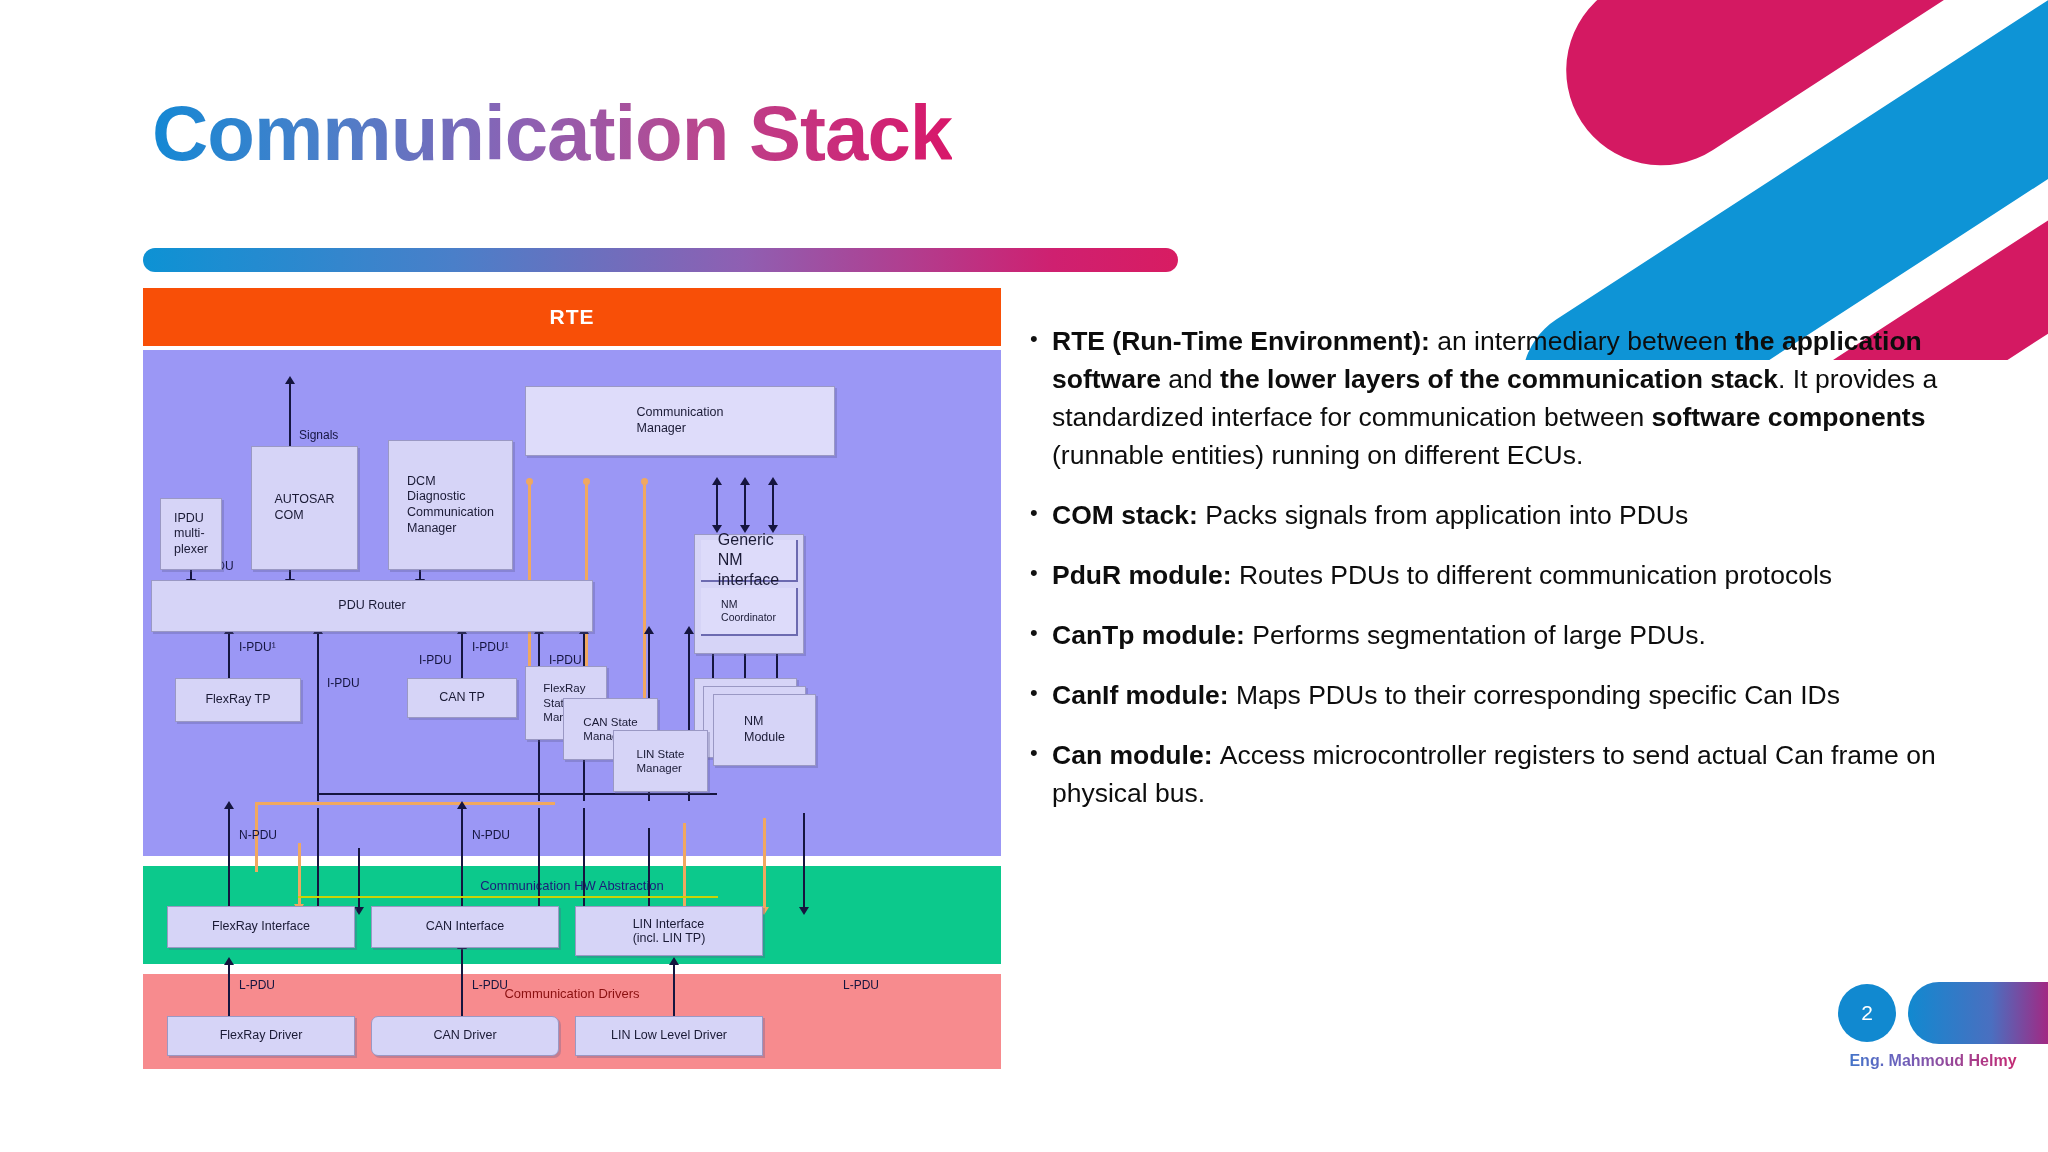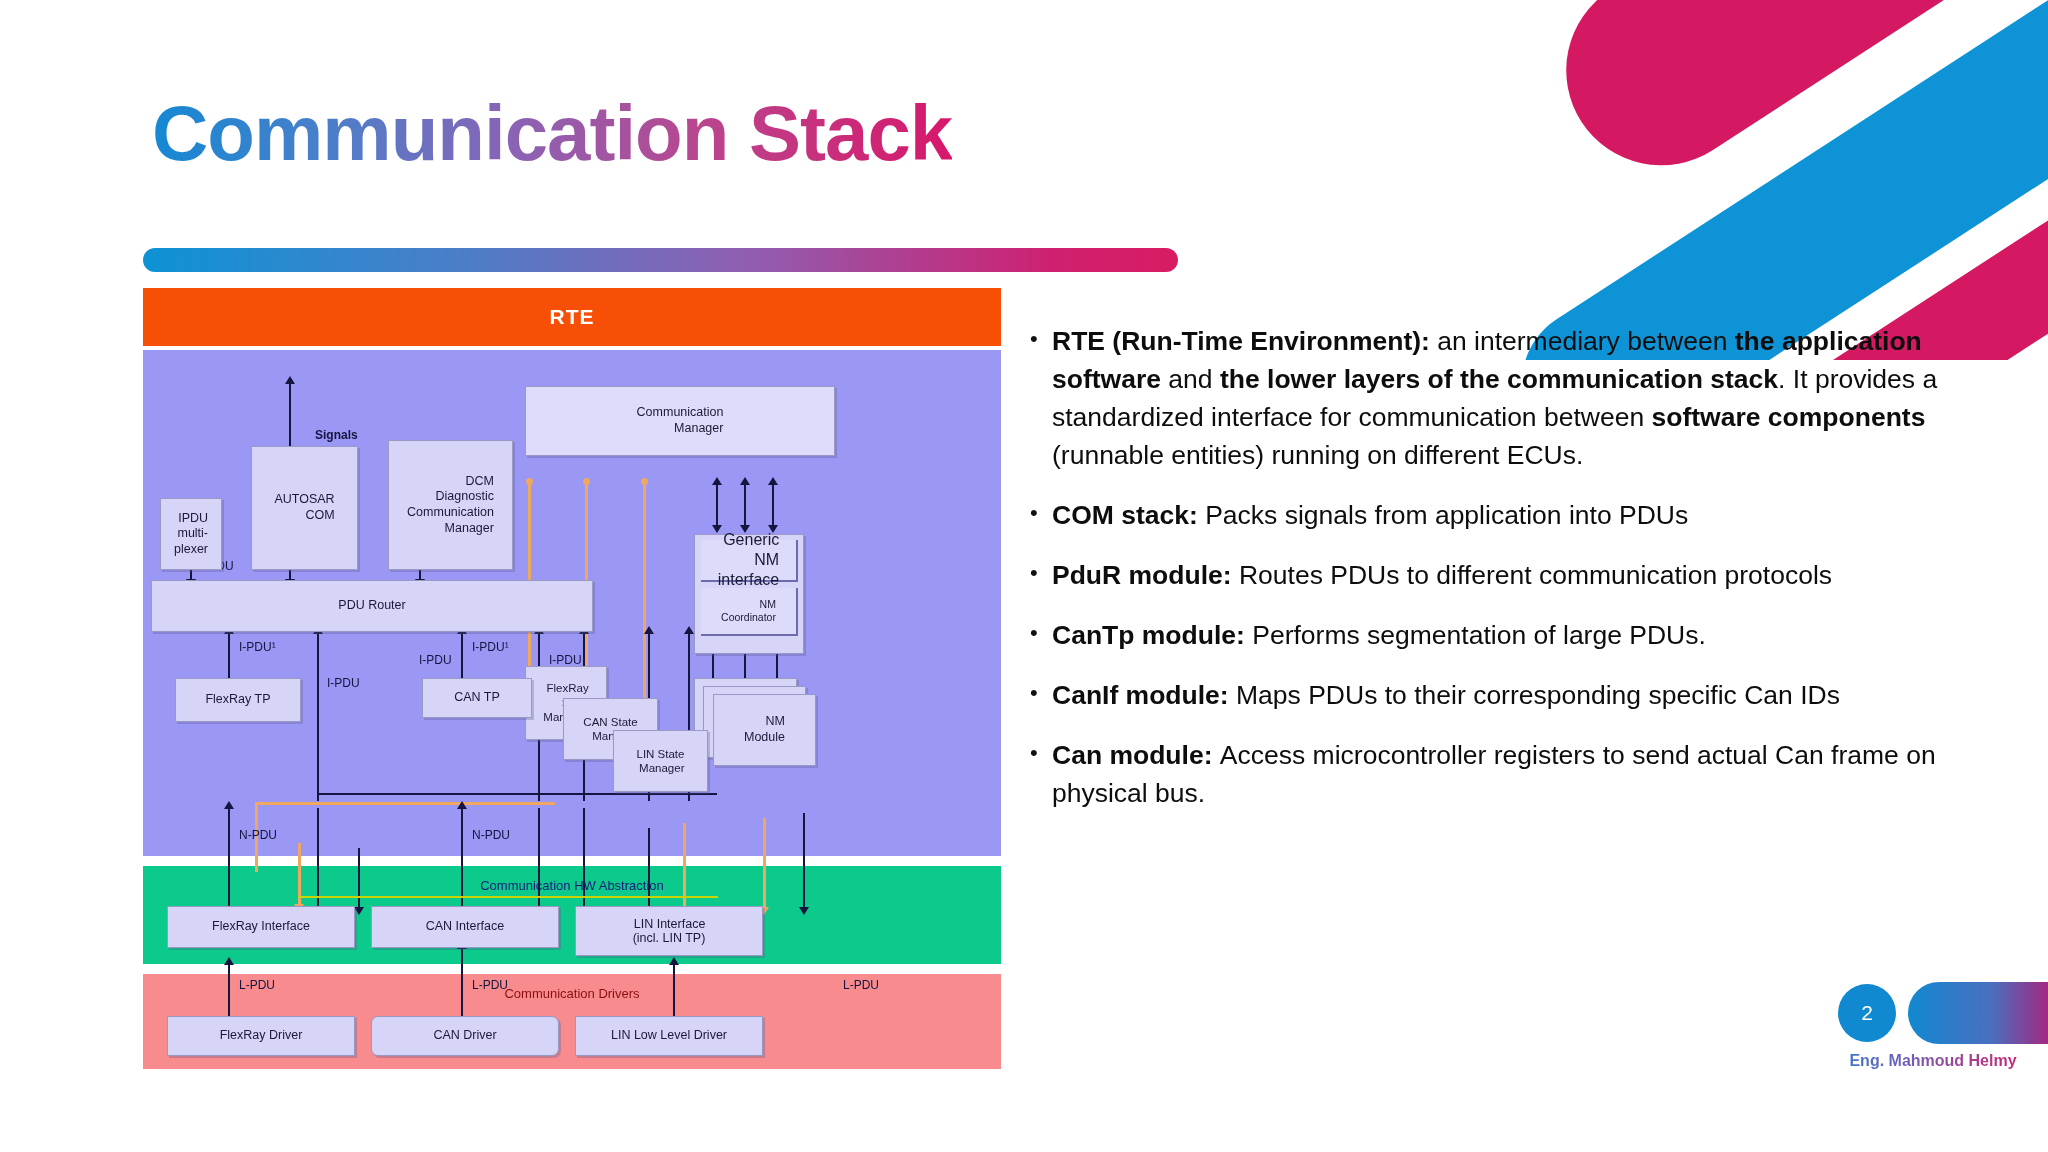--- a/index.html
+++ b/index.html
@@ -38,21 +38,21 @@
   .layer-hw   { top:578px; height:98px; background:#0cc98c; }
   .layer-drv  { top:686px; height:95px; background:#f78b8e; }
 
   .layer-caption { position:absolute; width:100%; text-align:center; font-size:13px; }
   .hw-caption  { top:12px; color:#1b1b7a; }
   .drv-caption { top:12px; color:#8a1010; }
 
   .box {
     position:absolute; background:#d6d4f7; border:1px solid #9a98c4;
     box-shadow:2px 2px 0 rgba(90,88,140,.30);
-    display:flex; align-items:center; justify-content:center; text-align:right;
+    display:flex; align-items:center; justify-content:center; text-align:left;
     font-size:12.5px; color:#1a1a35; line-height:1.25; padding:19px;
   }
   .box.light { background:#dedcfa; }
   .box.inner { background:#dddbfa; border:none; box-shadow:none;
                border-right:2px solid #6c6ab0; border-bottom:2px solid #6c6ab0; }
 
   
   .varrow { position:absolute; background:#15153f; width:2px; }
   .varrow::before, .varrow::after {
     content:""; position:absolute; left:-4px; width:0; height:0;
@@ -124,21 +124,21 @@
 
   <div class="layer layer-hw">
     <div class="layer-caption hw-caption">Communication HW Abstraction</div>
   </div>
 
   <div class="layer layer-drv">
     <div class="layer-caption drv-caption">Communication Drivers</div>
   </div>
 
   <div class="varrow both" style="left:146px; top:95px; height:118px;"></div>
-  <div class="pdulabel" style="left:172px; top:140px;font-weight:bold;">Signals</div>
+  <div class="pdulabel" style="left:156px; top:140px;">Signals</div>
 
   <div class="oline" style="left:385px; top:194px; height:200px;"></div>
   <div class="oline" style="left:442px; top:194px; height:228px;"></div>
   <div class="oline" style="left:500px; top:194px; height:254px;"></div>
 
   <div class="varrow both" style="left:573px; top:196px; height:42px;"></div>
   <div class="varrow both" style="left:601px; top:196px; height:42px;"></div>
   <div class="varrow both" style="left:629px; top:196px; height:42px;"></div>
 
   <div class="varrow both" style="left:569px; top:335px; height:56px;"></div>
@@ -231,21 +231,21 @@
 
   <div class="box" style="left:382px; top:378px; width:82px; height:74px; white-space:pre-line; font-size:11.5px;">FlexRay
 State
 Manager</div>
   <div class="box" style="left:420px; top:410px; width:95px; height:62px; white-space:pre-line; font-size:11.5px;">CAN State
 Manager</div>
   <div class="box" style="left:470px; top:442px; width:95px; height:62px; white-space:pre-line; font-size:11.5px;">LIN State
 Manager</div>
 
   <div class="box" style="left:32px; top:390px; width:126px; height:44px;">FlexRay TP</div>
-  <div class="box" style="left:264px; top:390px; width:110px; height:38px;margin-left:15px;">CAN TP</div>
+  <div class="box" style="left:264px; top:390px; width:110px; height:38px;">CAN TP</div>
 
   <div class="box" style="left:24px; top:618px; width:188px; height:42px;">FlexRay Interface</div>
   <div class="box" style="left:228px; top:618px; width:188px; height:42px;">CAN Interface</div>
   <div class="box" style="left:432px; top:618px; width:188px; height:50px; white-space:pre-line; line-height:1.15;">LIN Interface
 (incl. LIN TP)</div>
 
   <div class="box" style="left:24px; top:728px; width:188px; height:40px;">FlexRay Driver</div>
   <div class="box" style="left:228px; top:728px; width:188px; height:40px;border-radius:7px;">CAN Driver</div>
   <div class="box" style="left:432px; top:728px; width:188px; height:40px;">LIN Low Level Driver</div>
 </div>

